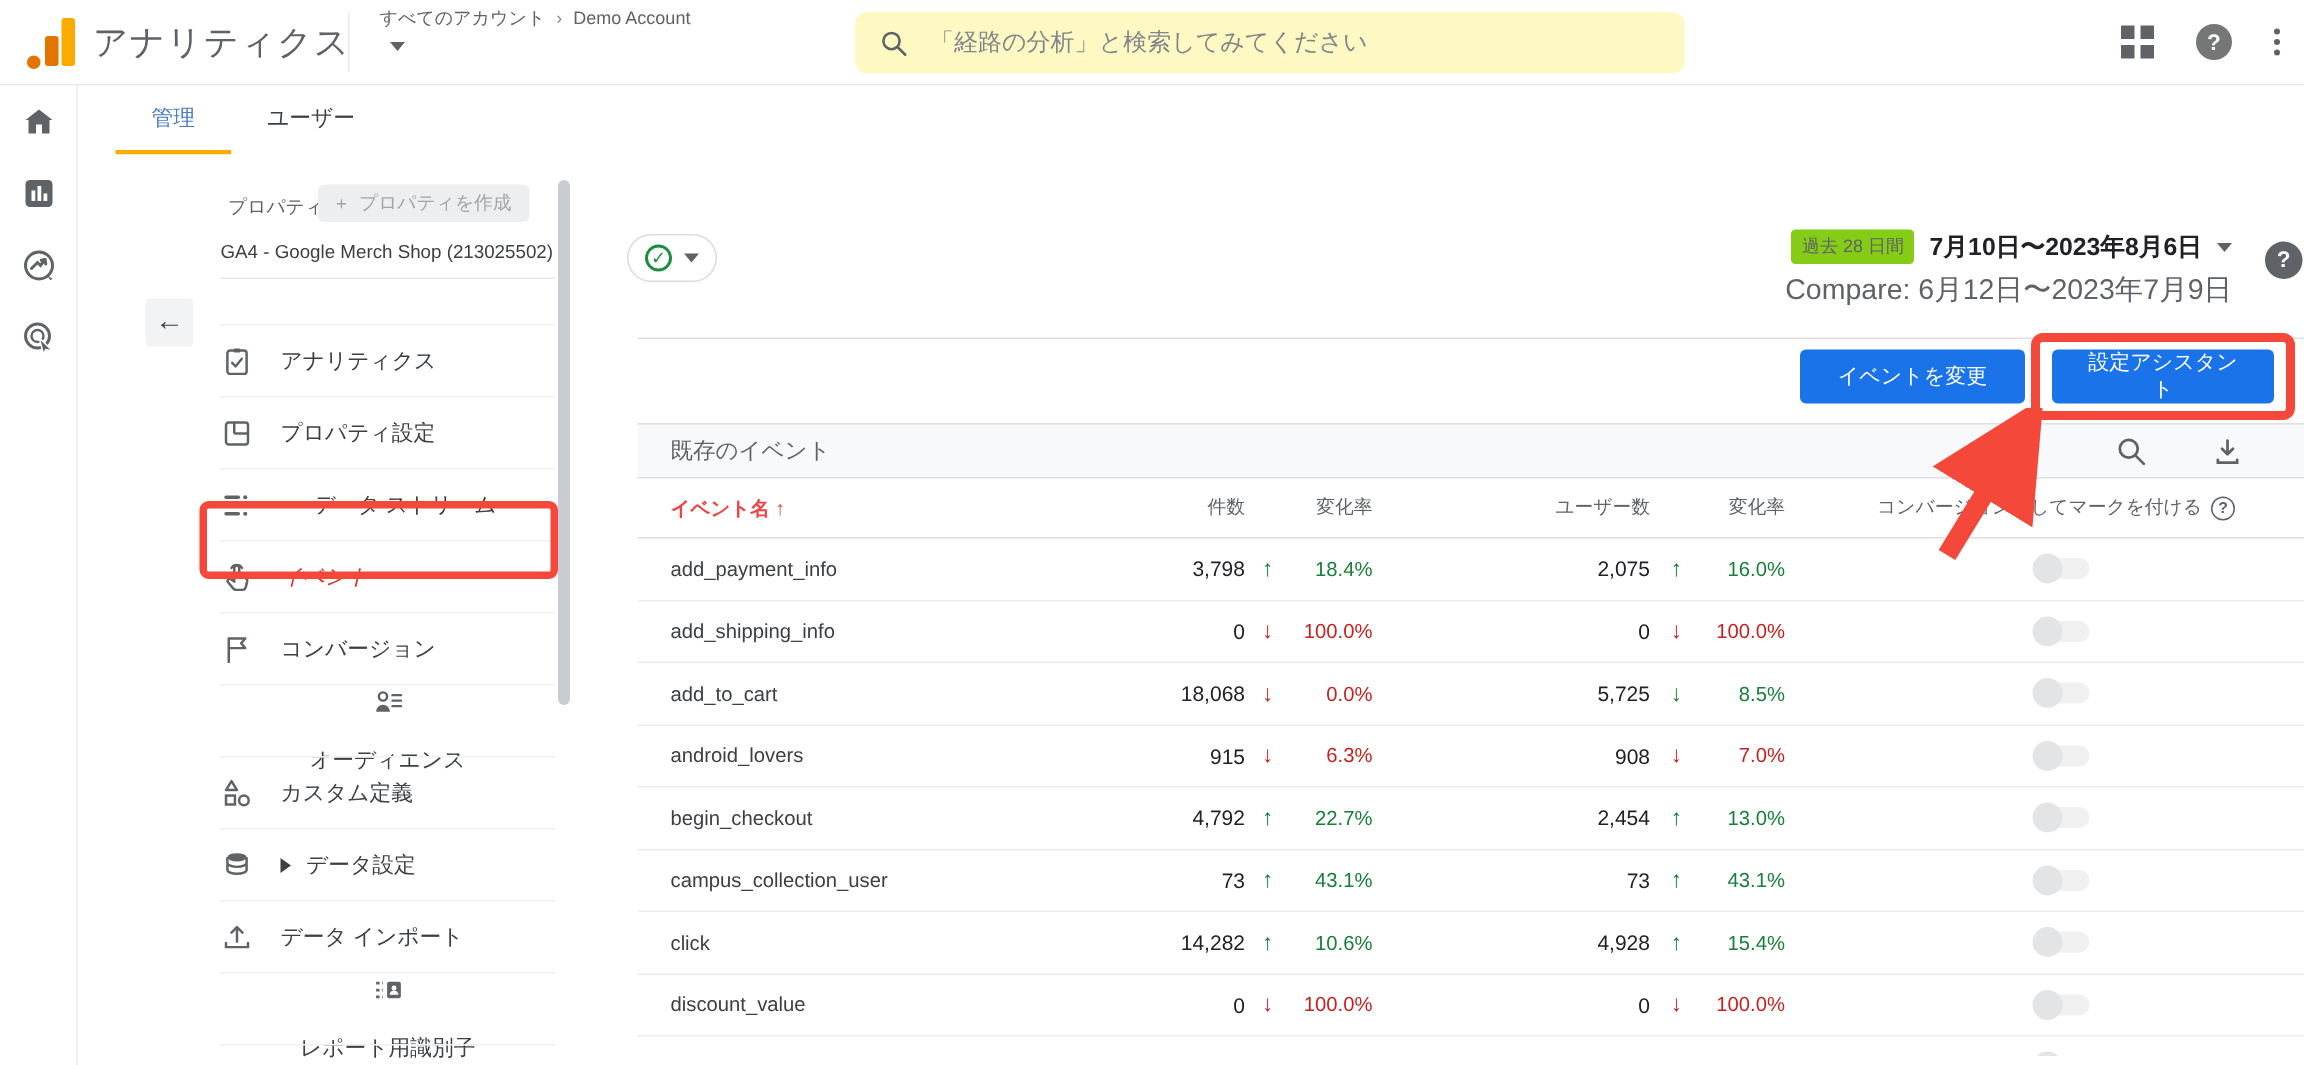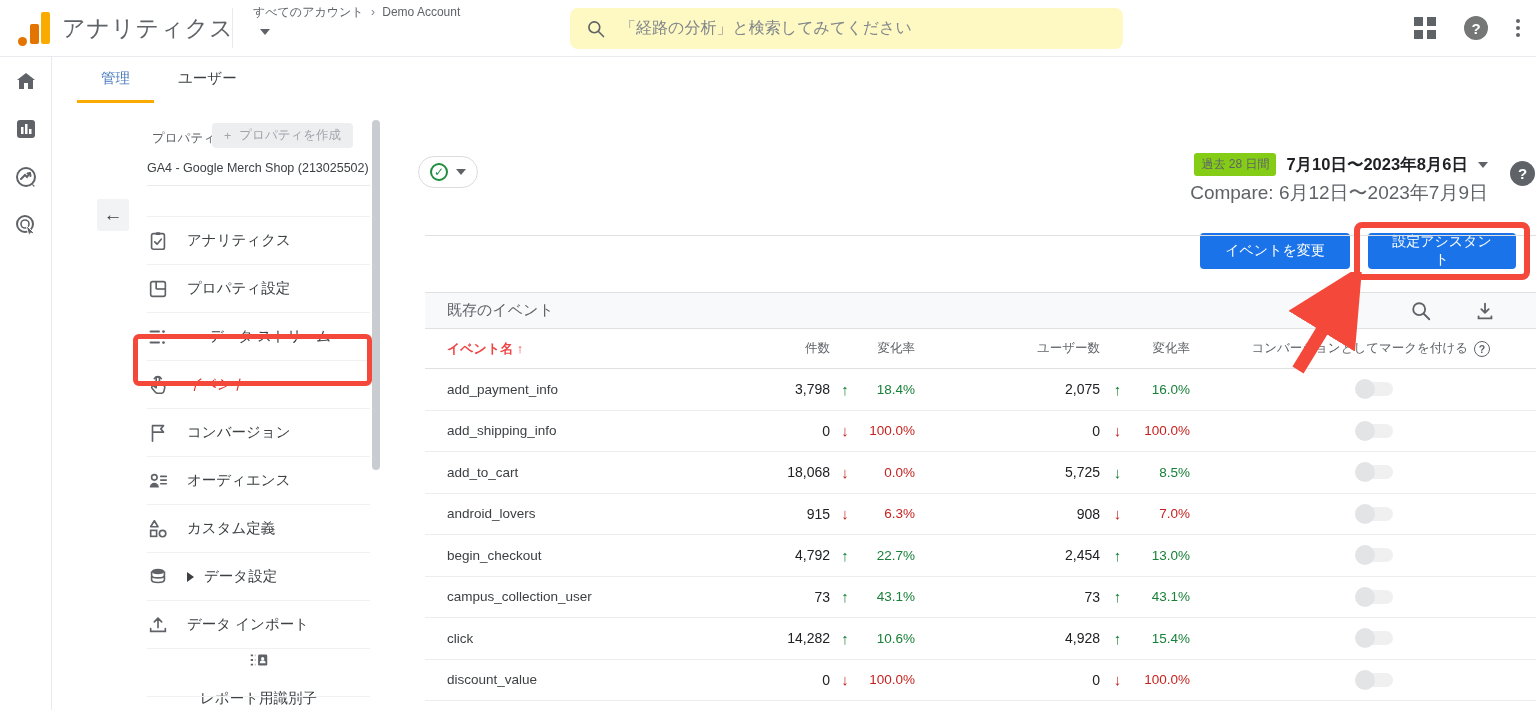--- a/index.html
+++ b/index.html
@@ -77,21 +77,21 @@
 
   .blue-btn { position:absolute; top:233px; height:36px; background:#1a73e8; color:#fff; border:none; border-radius:4px;
     font-size:14px; font-family:inherit; cursor:pointer; padding:0 22px; }
   #btn-modify { left:1200px; width:150px; }
   #btn-create { left:1368px; width:148px; }
   #red-box-create { position:absolute; left:1354px; top:222px; width:176px; height:58px;
     border:6px solid #f4483b; border-radius:8px; z-index:4; pointer-events:none; }
   #red-arrow { position:absolute; left:1270px; top:272px; width:110px; height:110px; z-index:4; pointer-events:none; }
 
   
-  #table-wrap { position:absolute; left:425px; top:225px; width:1111px; bottom:6px; border-top:1px solid #e0e0e0;margin-top:10px; }
+  #table-wrap { position:absolute; left:425px; top:225px; width:1111px; bottom:6px; border-top:1px solid #e0e0e0; }
   #table-titlebar { position:absolute; left:0; top:56px; width:100%; height:37px; background:#f8f9fa;
     border-top:1px solid #e0e0e0; border-bottom:1px solid #e0e0e0; display:flex; align-items:center; }
   #table-title { margin-left:22px; font-size:15px; color:#5f6368; }
   #titlebar-icons { margin-left:auto; margin-right:40px; display:flex; gap:42px; }
   .row-grid { display:grid; grid-template-columns:300px 105px 30px 55px 80px 105px 35px 55px 1fr; align-items:center; }
   #col-header { position:absolute; left:0; top:93px; width:100%; height:40px; border-bottom:1px solid #e0e0e0; }
   #col-header .h { font-size:12.5px; color:#5f6368; }
   #col-header .h.name { font-size:13px; font-weight:bold; color:#ef4444; padding-left:22px; }
   .r { text-align:right; }
   #col-conv { text-align:right; padding-right:46px; display:flex; justify-content:flex-end; align-items:center; gap:6px; }
@@ -240,21 +240,21 @@
     <span class="lbl">イベント</span>
   </div>
       <div class="menu-item" style="top: 305px;">
     <span class="mi-icon">
           <svg class="ic" width="22" height="22" viewBox="0 0 24 24">
             <path d="M6 21 V4 M6 4 H18 L15 7.5 L18 11 H6" fill="none" stroke="#5f6368" stroke-width="1.8" stroke-linejoin="round" stroke-linecap="round"></path>
           </svg>
         </span>
     <span class="lbl">コンバージョン</span>
   </div>
-      <div class="menu-item" style="top: 353px;">
+      <div class="menu-item" style="top: 353px; flex-direction: column;">
     <span class="mi-icon">
           <svg class="ic" width="22" height="22" viewBox="0 0 24 24">
             <circle cx="8" cy="8" r="3" fill="none" stroke="#5f6368" stroke-width="1.8"></circle>
             <path d="M3 19 a5 5 0 0 1 10 0 Z" fill="#5f6368"></path>
             <line x1="15" y1="7" x2="21" y2="7" stroke="#5f6368" stroke-width="1.8" stroke-linecap="round"></line>
             <line x1="15" y1="11" x2="21" y2="11" stroke="#5f6368" stroke-width="1.8" stroke-linecap="round"></line>
             <line x1="15" y1="15" x2="21" y2="15" stroke="#5f6368" stroke-width="1.8" stroke-linecap="round"></line>
           </svg>
         </span>
     <span class="lbl">オーディエンス</span>

